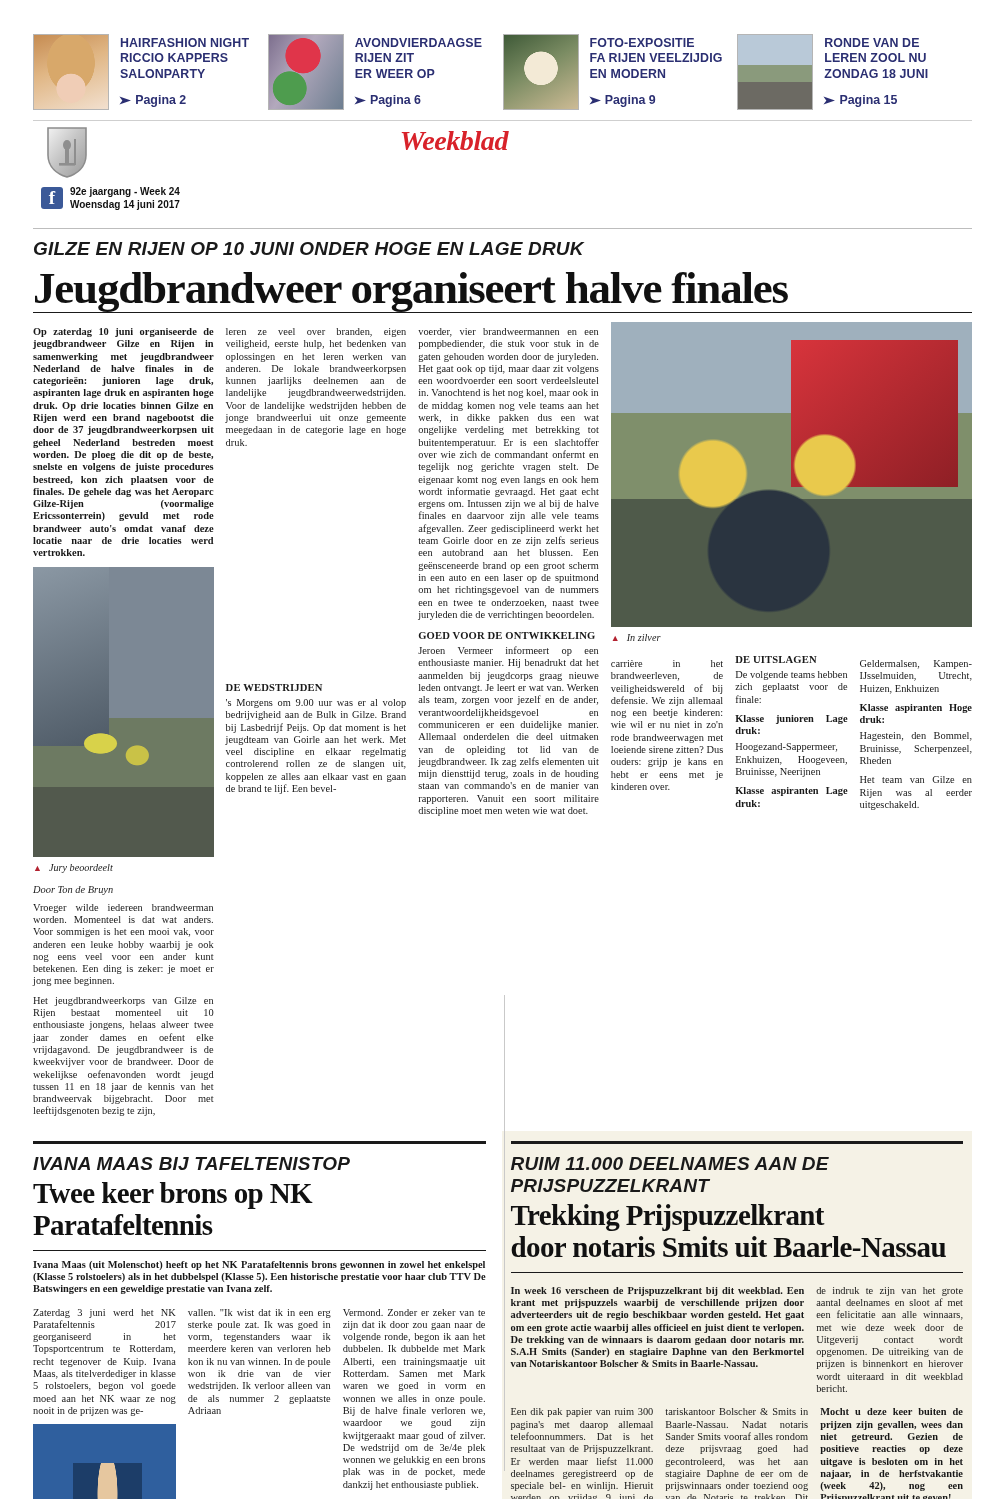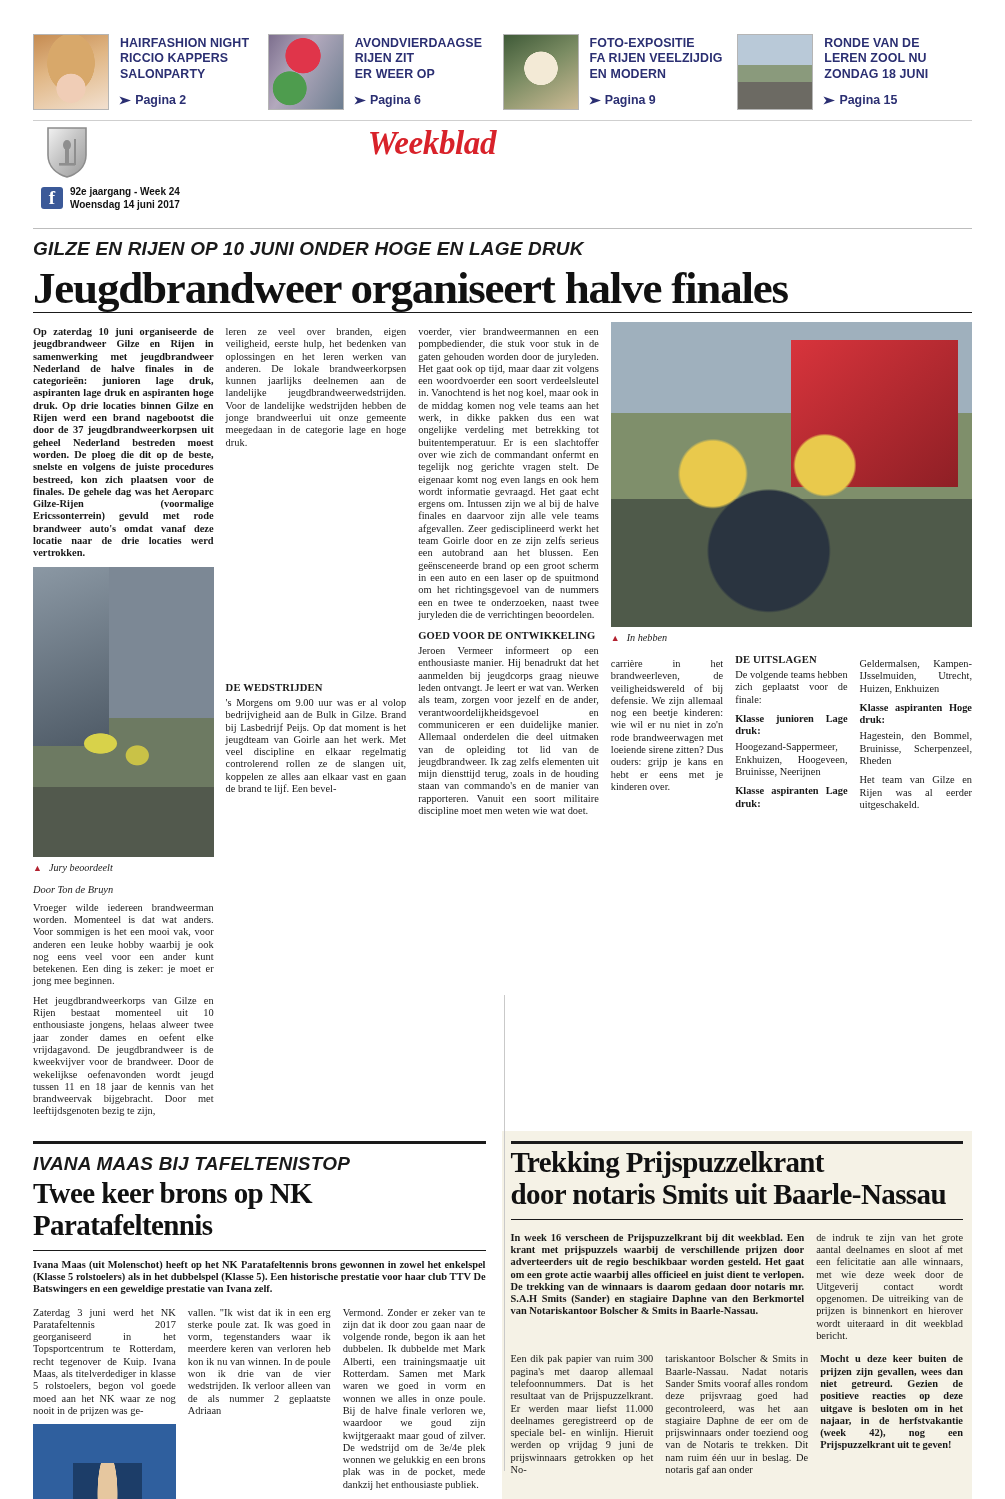--- a/index.html
+++ b/index.html
@@ -60,23 +60,23 @@
     width:22px; height:22px; background:#3b5998; border-radius:3px;
     color:#fff; font-family:"Liberation Serif", serif; font-weight:bold;
     font-size:19px; line-height:22px; text-align:center;
   }
   .ident-lines {
     font-family:"Liberation Sans", sans-serif; font-weight:bold;
     font-size:10px; line-height:13.4px; color:#111;
   }
   .logo-block { position:absolute; right:0; top:-2px; text-align:right; }
   .logo-weekblad {
-    position:absolute; right:476px; top:6px;
+    position:absolute; right:464px; top:6px;
     font-family:"Liberation Serif", serif; font-style:italic; font-weight:bold;
-    font-size:33px; color:#d8222a; letter-spacing:-.4px;
+    font-size:28px; color:#d8222a; letter-spacing:-.4px;
   }
   .logo-main {
     font-family:"Liberation Serif", serif; font-weight:bold;
     font-size:84px; line-height:84px; letter-spacing:-2.2px;
     color:#1a1a1a; margin-top:20px;
   }
   .rule-hair { border-top:1px solid #bdbdbd; }
 
   
   .kicker {
@@ -263,21 +263,21 @@
       <div class="col">
         <p class="bd">voerder, vier brandweermannen en een pompbediender, die stuk voor stuk in de gaten gehouden worden door de juryleden. Het gaat ook op tijd, maar daar zit volgens een woordvoerder een soort verdeelsleutel in. Vanochtend is het nog koel, maar ook in de middag komen nog vele teams aan het werk, in dikke pakken dus een wat ongelijke verdeling met betrekking tot buitentemperatuur. Er is een slachtoffer over wie zich de commandant onfermt en tegelijk nog gerichte vragen stelt. De eigenaar komt nog even langs en ook hem wordt informatie gevraagd. Het gaat echt ergens om. Intussen zijn we al bij de halve finales en daarvoor zijn alle vele teams afgevallen. Zeer gedisciplineerd werkt het team Goirle door en ze zijn zelfs serieus een autobrand aan het blussen. Een geënsceneerde brand op een groot scherm in een auto en een laser op de spuitmond om het richtingsgevoel van de nummers een en twee te onderzoeken, naast twee juryleden die de verrichtingen beoordelen.</p>
         <div class="subhead">GOED VOOR DE ONTWIKKELING</div>
         <p class="bd">Jeroen Vermeer informeert op een enthousiaste manier. Hij benadrukt dat het aanmelden bij jeugdcorps graag nieuwe leden ontvangt. Je leert er wat van. Werken als team, zorgen voor jezelf en de ander, verantwoordelijkheidsgevoel en communiceren er een duidelijke manier. Allemaal onderdelen die deel uitmaken van de opleiding tot lid van de jeugdbrandweer. Ik zag zelfs elementen uit mijn diensttijd terug, zoals in de houding staan van commando's en de manier van rapporteren. Vanuit een soort militaire discipline moet men weten wie wat doet.</p>
       </div>
 
       <div class="col" style="flex:2 1 0">
         <div class="photo ph-fire2"></div>
         <div class="caption">
           <span class="cap-tri">▲</span>
-          <span>In hebben</span>
+          <span>In zilver</span>
         </div>
         <div class="cols">
           <div class="col">
             <p class="bd">carrière in het brandweerleven, de veiligheidswereld of bij defensie. We zijn allemaal nog een beetje kinderen: wie wil er nu niet in zo'n rode brandweerwagen met loeiende sirene zitten? Dus ouders: grijp je kans en hebt er eens met je kinderen over.</p>
           </div>
           <div class="col">
             <div class="subhead" style="margin-top:0">DE UITSLAGEN</div>
             <p class="bd">De volgende teams hebben zich geplaatst voor de finale:</p>
             <p class="bd" style="font-weight:bold;margin-bottom:0">Klasse junioren Lage druk:</p>
             <p class="bd">Hoogezand-Sappermeer, Enkhuizen, Hoogeveen, Bruinisse, Neerijnen</p>
@@ -314,20 +314,21 @@
         <div class="col">
           <p class="bd">Vermond. Zonder er zeker van te zijn dat ik door zou gaan naar de volgende ronde, begon ik aan het dubbelen. Ik dubbelde met Mark Alberti, een trainingsmaatje uit Rotterdam. Samen met Mark waren we goed in vorm en wonnen we alles in onze poule. Bij de halve finale verloren we, waardoor we goud zijn kwijtgeraakt maar goud of zilver. De wedstrijd om de 3e/4e plek wonnen we gelukkig en een brons plak was in de pocket, mede dankzij het enthousiaste publiek.</p>
           <p class="bd">Na het dubbelen ging het enkelspel weer verder. Gelukkig was ik door naar de volgende ronde en kon ik aan de halve finale beginnen. Daarin verloor ik van de als nummer 1 geplaatste Stephan Scholten. De laatste wedstrijd won ik wel overtuigend waardoor ik ook op dit onderdeel brons haalde. Twee keer een podiumplek, dat is een droom die uitkwam."</p>
 
         </div>
       </div>
     </div>
 
     <div class="tint" style="padding:0 9px 9px">
       <div class="sec-rule" style="margin-top:10px"></div>
+      <div class="kicker">RUIM 11.000 DEELNAMES AAN DE PRIJSPUZZELKRANT</div>
       <div class="headline-md">Trekking Prijspuzzelkrant
 door notaris Smits uit Baarle-Nassau</div>
       <div class="rule-hair" style="border-top:1px solid #1a1a1a;margin-bottom:8px;"></div>
       <div class="cols">
         <div class="col" style="flex:2 1 0">
           <p class="ld">In week 16 verscheen de Prijspuzzelkrant bij dit weekblad. Een krant met prijspuzzels waarbij de verschillende prijzen door adverteerders uit de regio beschikbaar worden gesteld. Het gaat om een grote actie waarbij alles officieel en juist dient te verlopen. De trekking van de winnaars is daarom gedaan door notaris mr. S.A.H Smits (Sander) en stagiaire Daphne van den Berkmortel van Notariskantoor Bolscher &amp; Smits in Baarle-Nassau.</p>
         </div>
         <div class="col">
           <p class="bd">de indruk te zijn van het grote aantal deelnames en sloot af met een felicitatie aan alle winnaars, met wie deze week door de Uitgeverij contact wordt opgenomen. De uitreiking van de prijzen is binnenkort en hierover wordt uiteraard in dit weekblad bericht.</p>
         </div>

